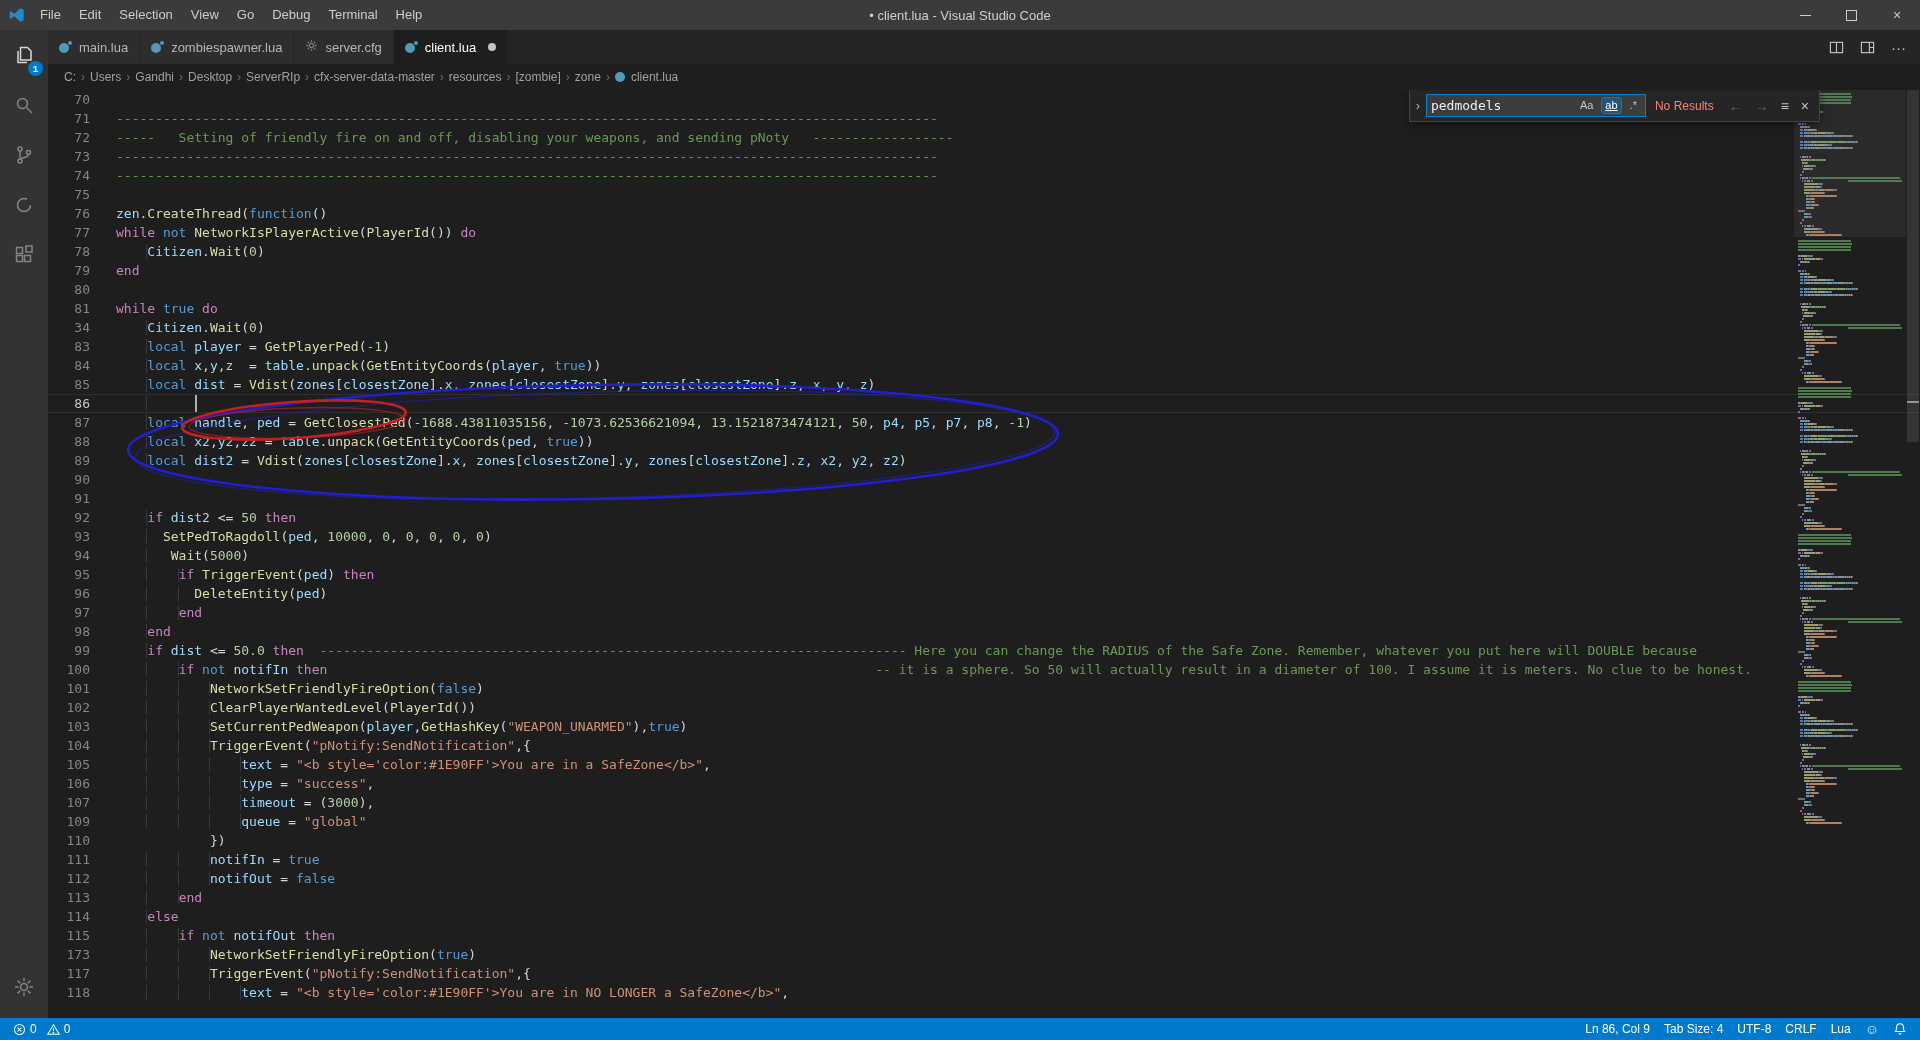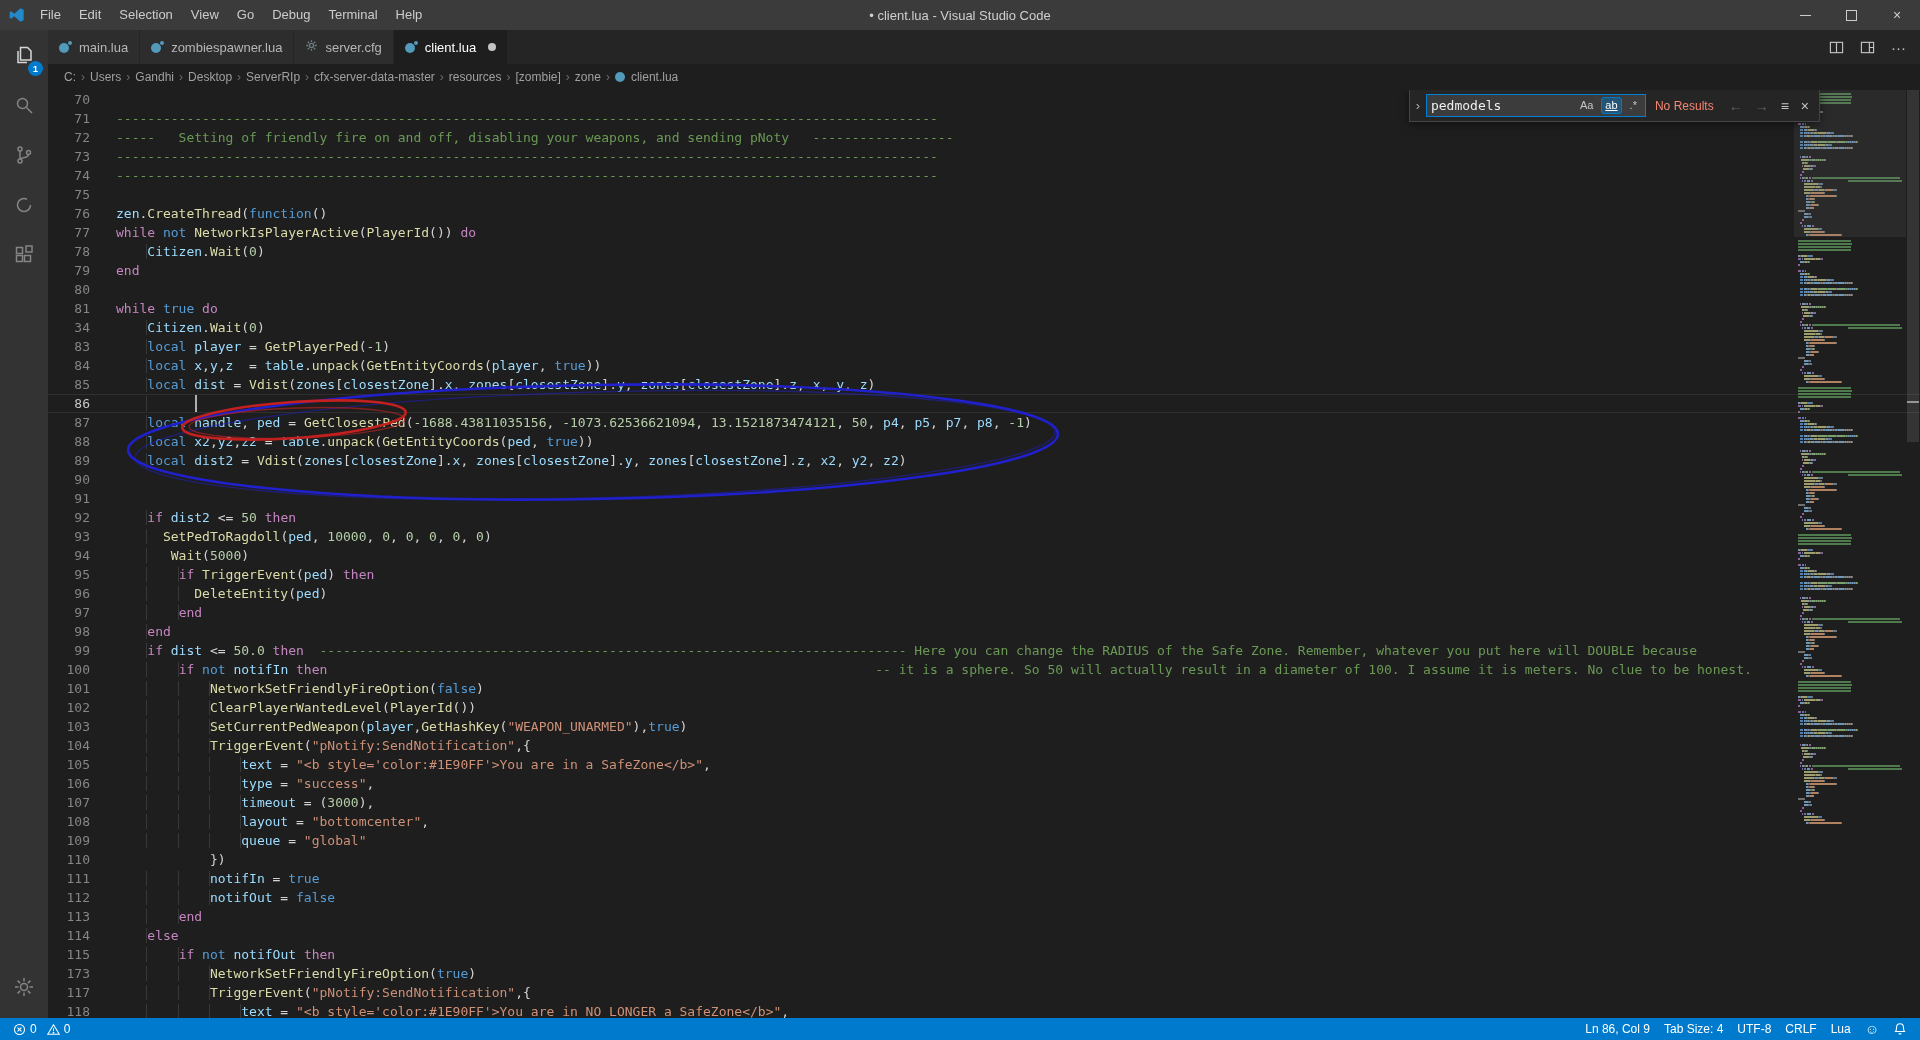--- a/index.html
+++ b/index.html
@@ -277,21 +277,20 @@
             <div class="line"><span class="num">98</span><span class="txt"><span class="pl ind">    </span><span class="kw">end</span></span></div>
             <div class="line"><span class="num">99</span><span class="txt"><span class="pl ind">    </span><span class="kw">if</span><span class="pl"> </span><span class="va">dist</span><span class="pl"> &lt;= </span><span class="nu">50.0</span><span class="pl"> </span><span class="kw">then</span><span class="pl">  </span><span class="cm">--------------------------------------------------------------------------- Here you can change the RADIUS of the Safe Zone. Remember, whatever you put here will DOUBLE because</span></span></div>
             <div class="line"><span class="num">100</span><span class="txt"><span class="pl ind">        </span><span class="kw">if</span><span class="pl"> </span><span class="kb">not</span><span class="pl"> </span><span class="va">notifIn</span><span class="pl"> </span><span class="kw">then</span><span class="pl">                                                                      </span><span class="cm">-- it is a sphere. So 50 will actually result in a diameter of 100. I assume it is meters. No clue to be honest.</span></span></div>
             <div class="line"><span class="num">101</span><span class="txt"><span class="pl ind">            </span><span class="fn">NetworkSetFriendlyFireOption</span><span class="pl">(</span><span class="kb">false</span><span class="pl">)</span></span></div>
             <div class="line"><span class="num">102</span><span class="txt"><span class="pl ind">            </span><span class="fn">ClearPlayerWantedLevel</span><span class="pl">(</span><span class="fn">PlayerId</span><span class="pl">())</span></span></div>
             <div class="line"><span class="num">103</span><span class="txt"><span class="pl ind">            </span><span class="fn">SetCurrentPedWeapon</span><span class="pl">(</span><span class="va">player</span><span class="pl">,</span><span class="fn">GetHashKey</span><span class="pl">(</span><span class="st">"WEAPON_UNARMED"</span><span class="pl">),</span><span class="kb">true</span><span class="pl">)</span></span></div>
             <div class="line"><span class="num">104</span><span class="txt"><span class="pl ind">            </span><span class="fn">TriggerEvent</span><span class="pl">(</span><span class="st">"pNotify:SendNotification"</span><span class="pl">,{</span></span></div>
             <div class="line"><span class="num">105</span><span class="txt"><span class="pl ind">                </span><span class="va">text</span><span class="pl"> = </span><span class="st">"&lt;b style='color:#1E90FF'&gt;You are in a SafeZone&lt;/b&gt;"</span><span class="pl">,</span></span></div>
             <div class="line"><span class="num">106</span><span class="txt"><span class="pl ind">                </span><span class="va">type</span><span class="pl"> = </span><span class="st">"success"</span><span class="pl">,</span></span></div>
             <div class="line"><span class="num">107</span><span class="txt"><span class="pl ind">                </span><span class="va">timeout</span><span class="pl"> = (</span><span class="nu">3000</span><span class="pl">),</span></span></div>
-            <div class="line"><span class="num">108</span><span class="txt"><span class="pl ind">                </span><span class="va">layout</span><span class="pl"> = </span><span class="st">"bottomcenter"</span><span class="pl">,</span></span></div>
             <div class="line"><span class="num">109</span><span class="txt"><span class="pl ind">                </span><span class="va">queue</span><span class="pl"> = </span><span class="st">"global"</span></span></div>
             <div class="line"><span class="num">110</span><span class="txt"><span class="pl">            })</span></span></div>
             <div class="line"><span class="num">111</span><span class="txt"><span class="pl ind">            </span><span class="va">notifIn</span><span class="pl"> = </span><span class="kb">true</span></span></div>
             <div class="line"><span class="num">112</span><span class="txt"><span class="pl ind">            </span><span class="va">notifOut</span><span class="pl"> = </span><span class="kb">false</span></span></div>
             <div class="line"><span class="num">113</span><span class="txt"><span class="pl ind">        </span><span class="kw">end</span></span></div>
             <div class="line"><span class="num">114</span><span class="txt"><span class="pl ind">    </span><span class="kw">else</span></span></div>
             <div class="line"><span class="num">115</span><span class="txt"><span class="pl ind">        </span><span class="kw">if</span><span class="pl"> </span><span class="kb">not</span><span class="pl"> </span><span class="va">notifOut</span><span class="pl"> </span><span class="kw">then</span></span></div>
             <div class="line"><span class="num">173</span><span class="txt"><span class="pl ind">            </span><span class="fn">NetworkSetFriendlyFireOption</span><span class="pl">(</span><span class="kb">true</span><span class="pl">)</span></span></div>
             <div class="line"><span class="num">117</span><span class="txt"><span class="pl ind">            </span><span class="fn">TriggerEvent</span><span class="pl">(</span><span class="st">"pNotify:SendNotification"</span><span class="pl">,{</span></span></div>
             <div class="line"><span class="num">118</span><span class="txt"><span class="pl ind">                </span><span class="va">text</span><span class="pl"> = </span><span class="st">"&lt;b style='color:#1E90FF'&gt;You are in NO LONGER a SafeZone&lt;/b&gt;"</span><span class="pl">,</span></span></div>

